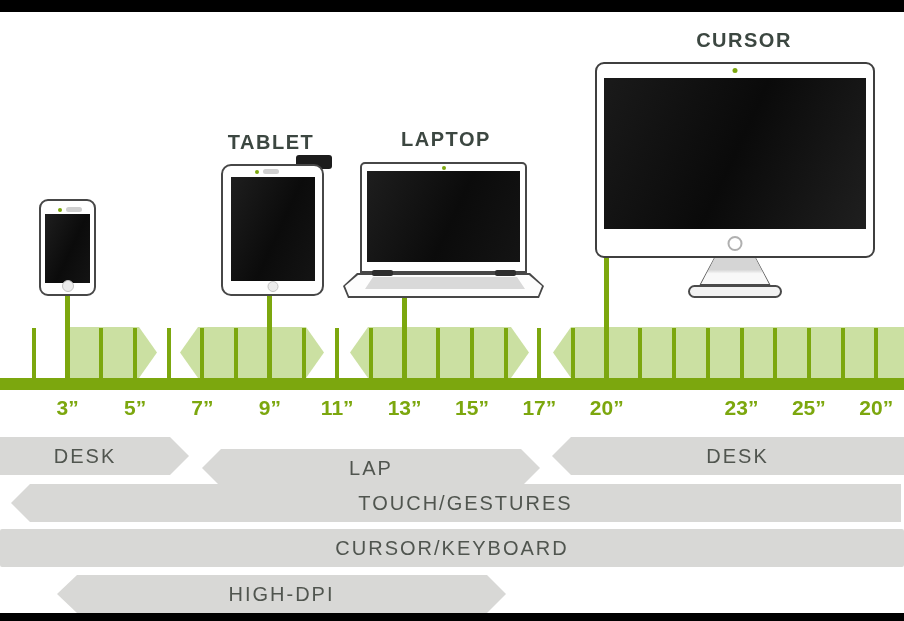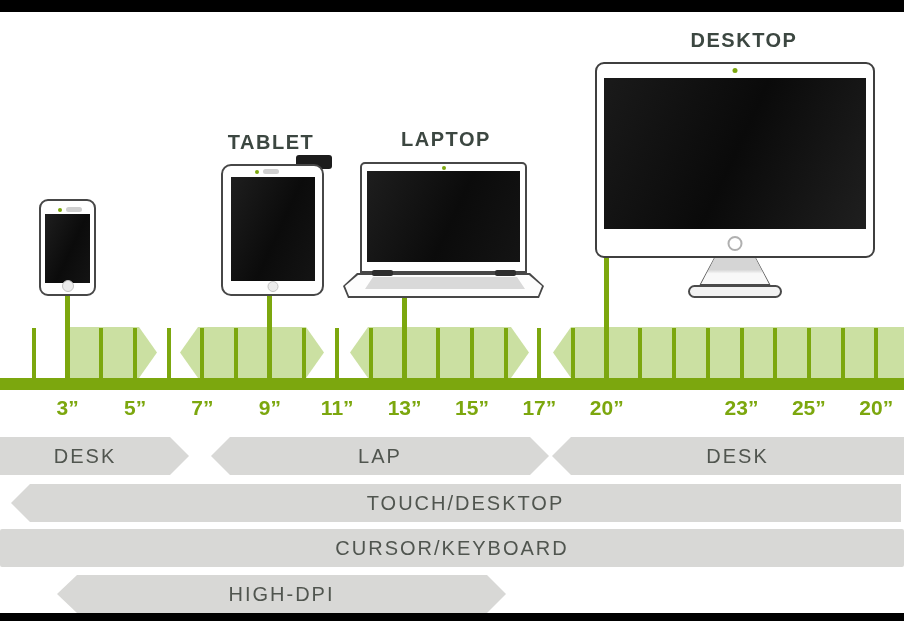--- a/index.html
+++ b/index.html
@@ -81,37 +81,37 @@
   .stem-desktop{top:255px;height:123px;}
   .tick-label{top:396px;transform:translateX(-50%);font-size:21px;font-weight:bold;
     color:var(--green,#7CA70E);white-space:nowrap;}
 
   
   .zone{height:38px;background:var(--band-gray,#D8D8D6);display:flex;align-items:center;justify-content:center;
     font-size:20px;letter-spacing:2px;color:var(--band-text,#50554F);white-space:nowrap;}
   .zone span{position:static;}
   .row1{top:437px;} .row2{top:484px;} .row3{top:529px;} .row4{top:575px;}
   .zone-palm{left:0;width:189px;clip-path:polygon(0 0,170px 0,189px 19px,170px 38px,0 38px);padding-right:19px;}
-  .zone-lap{left:211px;width:338px;clip-path:polygon(19px 0,319px 0,338px 19px,319px 38px,19px 38px,0 19px);}
+  .zone-lap{left:202px;width:338px;clip-path:polygon(19px 0,319px 0,338px 19px,319px 38px,19px 38px,0 19px);margin-top:12px;}
   .zone-desk{left:552px;width:352px;clip-path:polygon(19px 0,352px 0,352px 38px,19px 38px,0 19px);padding-left:19px;}
   .zone-touch{left:11px;width:890px;clip-path:polygon(19px 0,890px 0,890px 38px,19px 38px,0 19px);padding-left:19px;}
   .zone-cursor{left:0;width:904px;border-radius:2px;}
   .zone-highdpi{left:57px;width:449px;clip-path:polygon(20px 0,430px 0,449px 19px,430px 38px,20px 38px,0 19px);}
 </style>
 </head>
 <body>
 
 <div class="stage">
 
   <div class="frame-bar frame-top"></div>
   <div class="frame-bar frame-bottom"></div>
 
   <div class="device-label lbl-tablet">TABLET</div>
   <div class="device-label lbl-laptop">LAPTOP</div>
-  <div class="device-label lbl-desktop">DESKTOP</div>
+  <div class="device-label lbl-desktop">CURSOR</div>
 
   <div class="band-seg seg-a"></div>
   <div class="band-seg seg-b"></div>
   <div class="band-seg seg-c"></div>
   <div class="band-seg seg-d"></div>
 
   <div>
       <div class="tick" style="left: 32.01px;"></div>
       <div class="tick" style="left: 65.7px;"></div>
       <div class="tick" style="left: 99.39px;"></div>
@@ -201,21 +201,21 @@
   <div class="zone row1 zone-palm">
     <span>DESK</span>
   </div>
   <div class="zone row1 zone-lap">
     <span>LAP</span>
   </div>
   <div class="zone row1 zone-desk">
     <span>DESK</span>
   </div>
   <div class="zone row2 zone-touch">
-    <span>TOUCH/DESKTOP</span>
+    <span>TOUCH/GESTURES</span>
   </div>
   <div class="zone row4 zone-highdpi">
     <span>HIGH-DPI</span>
   </div>
   <div class="zone row3 zone-cursor">
     <span>CURSOR/KEYBOARD</span>
   </div>
 
 </div>
 

